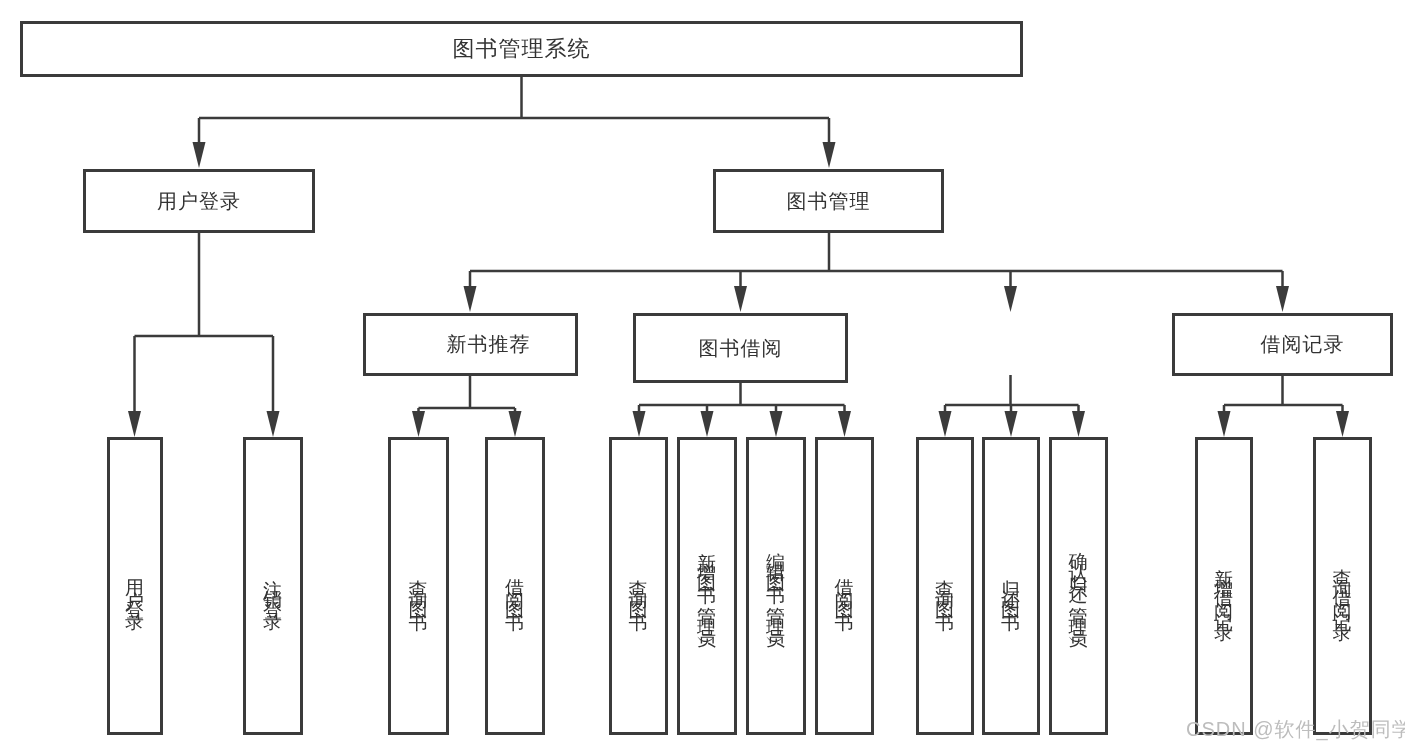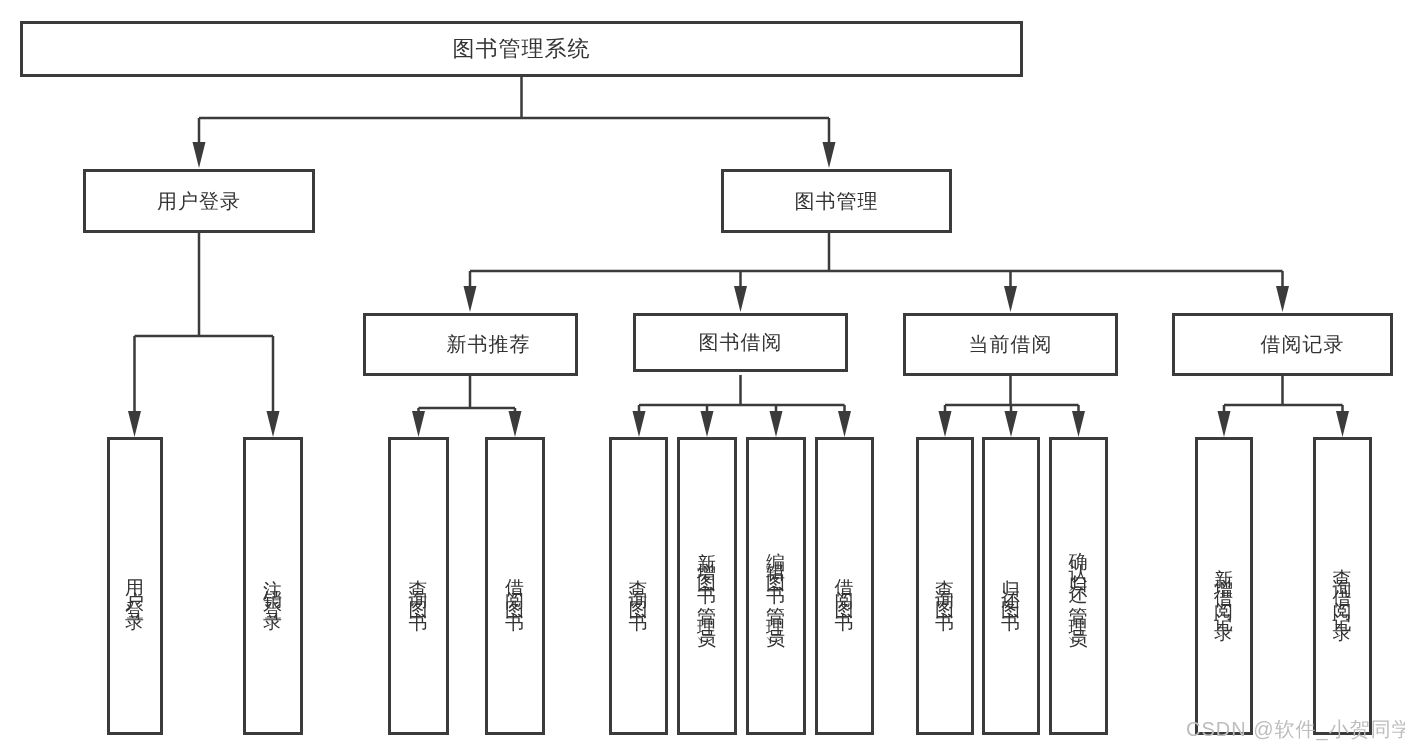--- a/index.html
+++ b/index.html
@@ -110,25 +110,24 @@
       <polygon points="1004.5,411 1017.5,411 1011,437"></polygon>
       <polygon points="1072,411 1085,411 1078.5,437"></polygon>
       <polygon points="1217.5,411 1230.5,411 1224,437"></polygon>
       <polygon points="1336,411 1349,411 1342.5,437"></polygon>
     </g>
   </svg>
 
   <div class="node root-node" style="left:20px; top:13px; width:1003px; height:56px;">图书管理系统</div>
 
   <div class="node" style="left:83px; top:169px; width:232px; height:64px;">用户登录</div>
-  <div class="node" style="left:713px; top:169px; width:231px; height:64px;margin-left:8px;">图书管理</div>
+  <div class="node" style="left:713px; top:169px; width:231px; height:64px;">图书管理</div>
 
   <div class="node" style="left:363px; top:313px; width:215px; height:63px;padding-left:36px;">新书推荐</div>
-  <div class="node" style="left:633px; top:313px; width:215px; height:59px;">图书借阅</div>
-  <div class="node" style="left:903px; top:313px; width:215px; height:63px;">当前借阅</div>
+  <div class="node" style="left:633px; top:313px; width:215px; height:70px;">图书借阅</div>
   <div class="node" style="left:1172px; top:313px; width:221px; height:63px;padding-left:40px;">借阅记录</div>
 
   <div class="leaf" style="left:107px; width:56px;">
     <span class="vtext">用户登录</span>
   </div>
   <div class="leaf" style="left:243px; width:60px;">
     <span class="vtext">注销登录</span>
   </div>
 
   <div class="leaf" style="left:388px; width:61px;">

